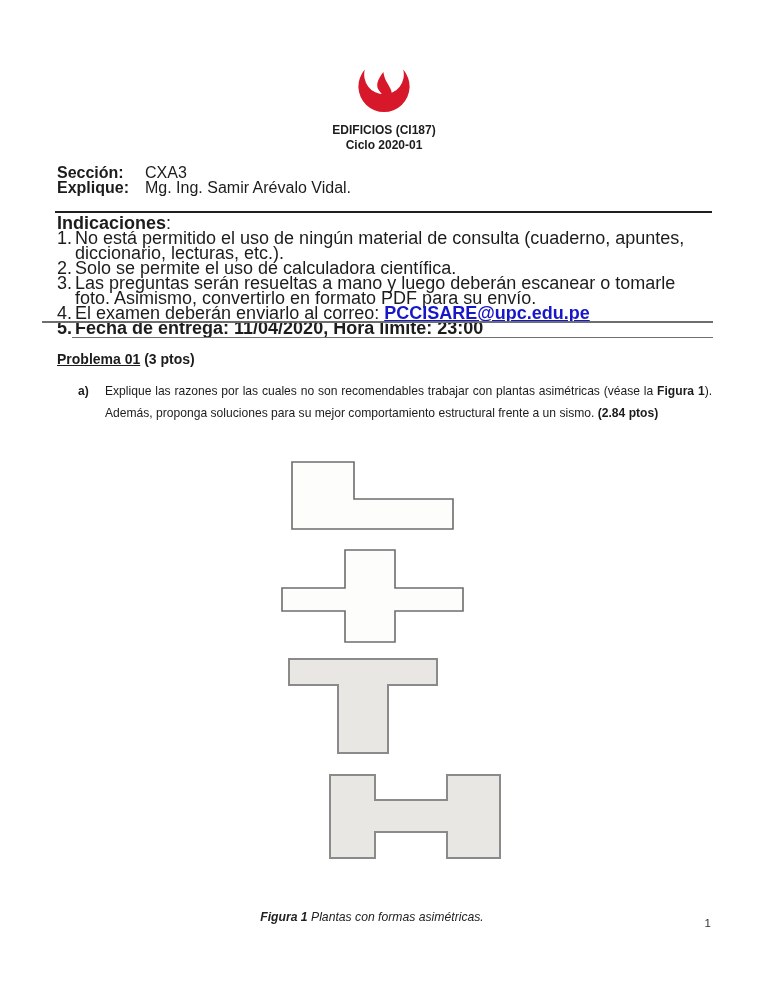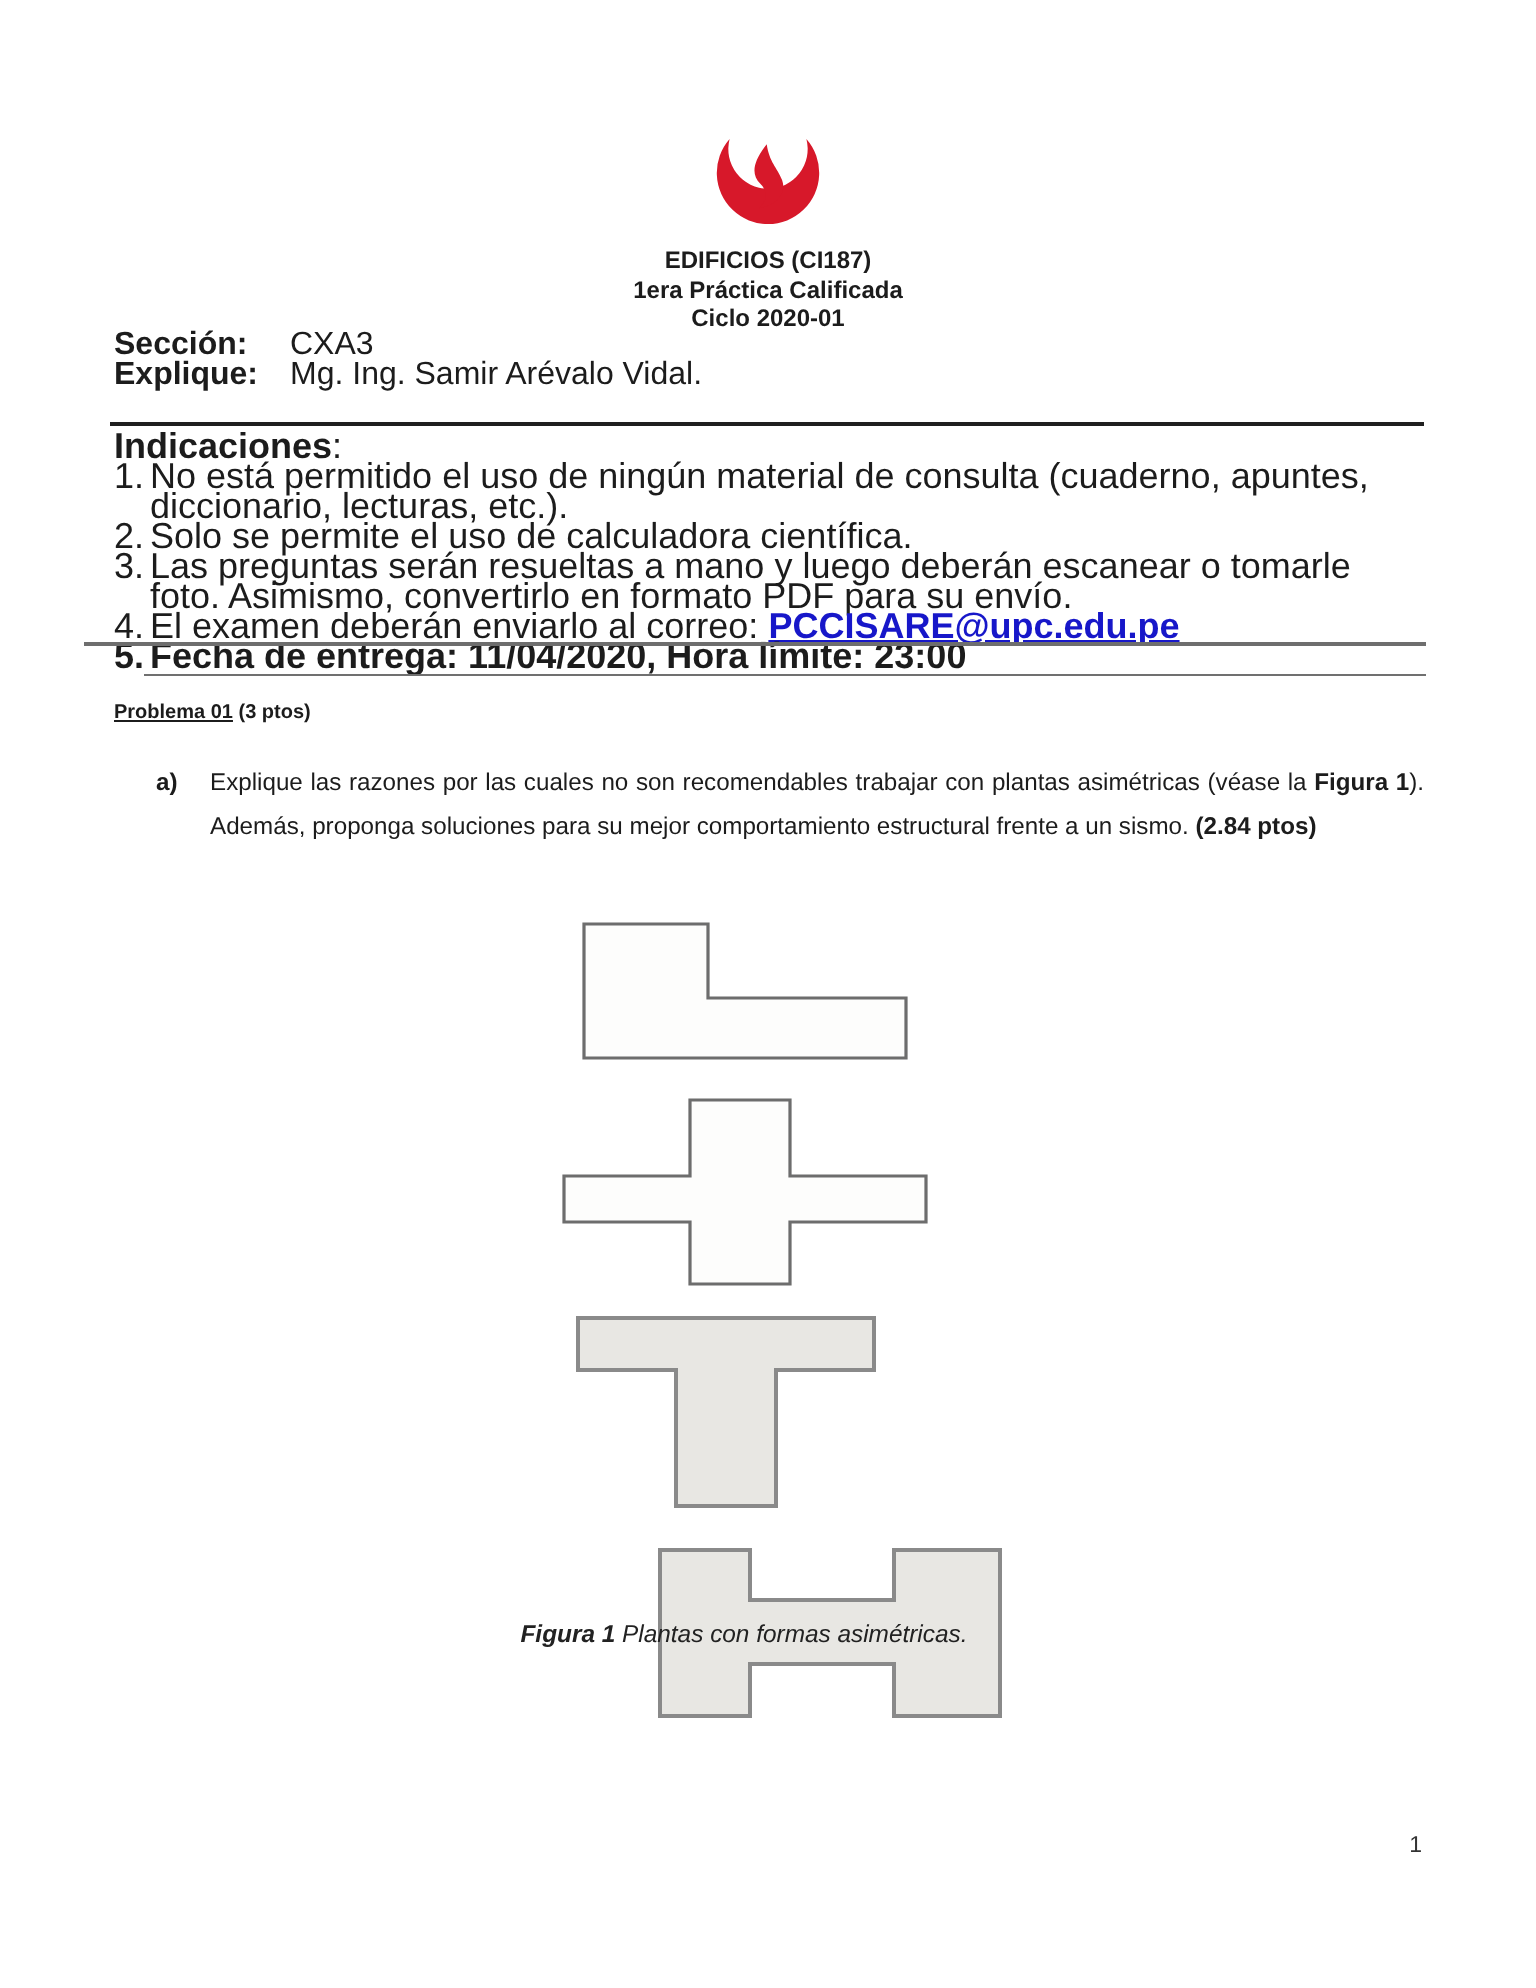--- a/index.html
+++ b/index.html
@@ -29,56 +29,55 @@
   .ind-heading-bold { font-weight:bold; }
   .ind-item { display:flex; }
   .ind-num { width:18px; flex:none; }
   .ind-item.bold { font-weight:bold; }
   .email-link { color:var(--link-blue,#1717c9); font-weight:bold; text-decoration:underline; cursor:pointer;margin-top:31px; }
 
   .lineA { position:absolute; left:42px; top:321px; width:671px; border-top:2px solid #6e6e6e; }
   .lineB { position:absolute; left:72px; top:337px; width:641px; border-top:1.5px solid #707070; }
 
   
-  .problema-heading { position:absolute; left:57px; top:351px; font-size:10px; font-weight:bold; }
+  .problema-heading { position:absolute; left:57px; top:351px; font-size:14px; font-weight:bold; }
   .problema-title { text-decoration:underline; }
 
   .item-a {
     position:absolute; left:105px; top:380px; width:607px;
     font-size:12.1px; line-height:22px; text-align:justify;
   }
   .item-a-label { position:absolute; left:-27px; top:0; font-weight:bold; }
   .b { font-weight:bold; }
 
   
   .figure-svg { position:absolute; left:270px; top:450px; }
   .outline-shape { fill:#fdfdfc; stroke:#6d6d6d; stroke-width:1.6; stroke-linejoin:miter; }
   .filled-shape { fill:var(--shape-fill-gray,#e8e7e3); stroke:var(--shape-outline,#8a8a8a); stroke-width:2; stroke-linejoin:miter; }
 
   .figure-caption {
-    position:absolute; left:0; top:810px; width:744px; text-align:center;
+    position:absolute; left:0; top:910px; width:744px; text-align:center;
     font-size:12.2px; font-style:italic; color:#222;
   }
   .caption-bold { font-weight:bold; }
 
   .page-number { position:absolute; top:917px; right:57px; font-size:11.5px; color:#333; }
 </style>
 </head>
 <body>
 
 <div class="page" style="--logo-red: #D7182A; --link-blue: #1717C9; --shape-fill-gray: #E8E7E3; --shape-outline: #8A8A8A;">
 
   <svg class="logo" viewBox="0 0 100 84" aria-hidden="true">
     <path d="M 20 10 A 40 40 0 1 0 80 10 A 31 31 0 1 1 20 10 Z" style="fill:var(--logo-red,#D7182A)"></path>
     <path d="M 49 14 C 39 27, 36 37, 44 45 C 50 51, 50 57, 43 64 C 56 62, 65 53, 61 42 C 57 32, 51 28, 49 14 Z" style="fill:var(--logo-red,#D7182A)"></path>
   </svg>
 
   <div class="title-block">
     <div>EDIFICIOS (CI187)</div>
-    <div>1era Práctica Calificada</div>
     <div>Ciclo 2020-01</div>
   </div>
 
   <div class="info-block">
     <div class="info-row">
       <span class="info-label">Sección:</span>
       <span>CXA3</span>
     </div>
     <div class="info-row">
       <span class="info-label">Explique:</span>

